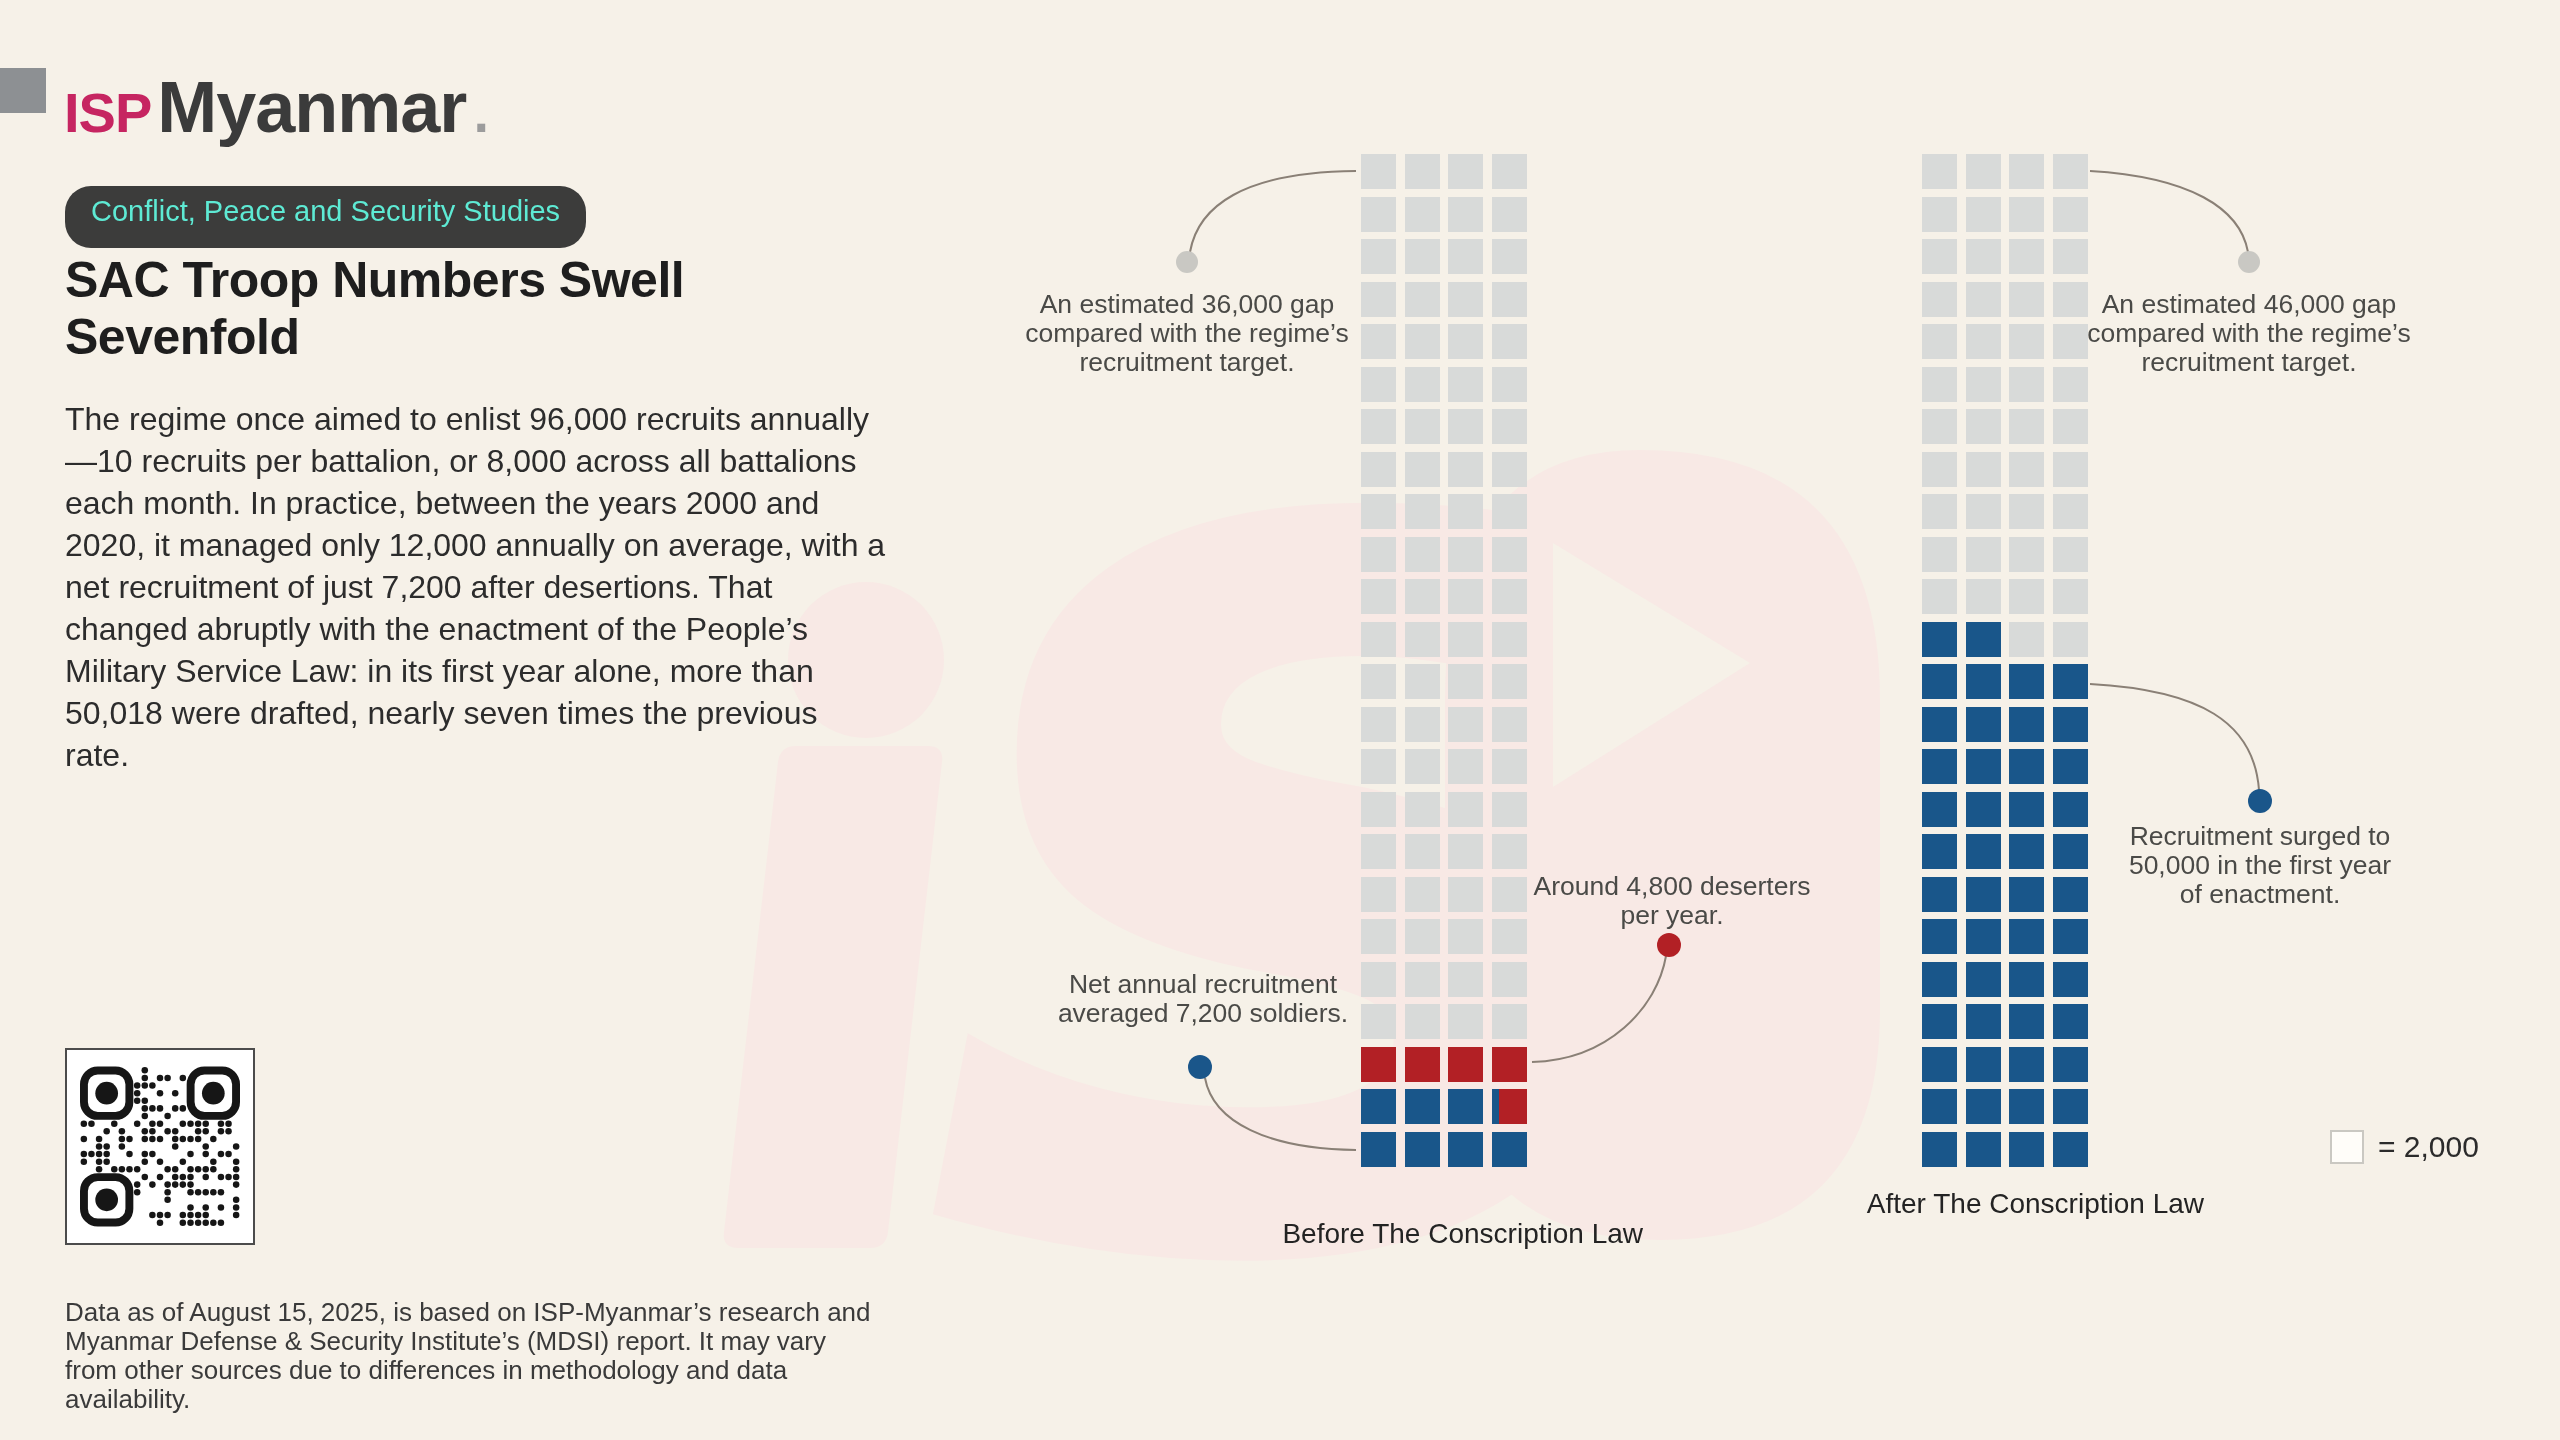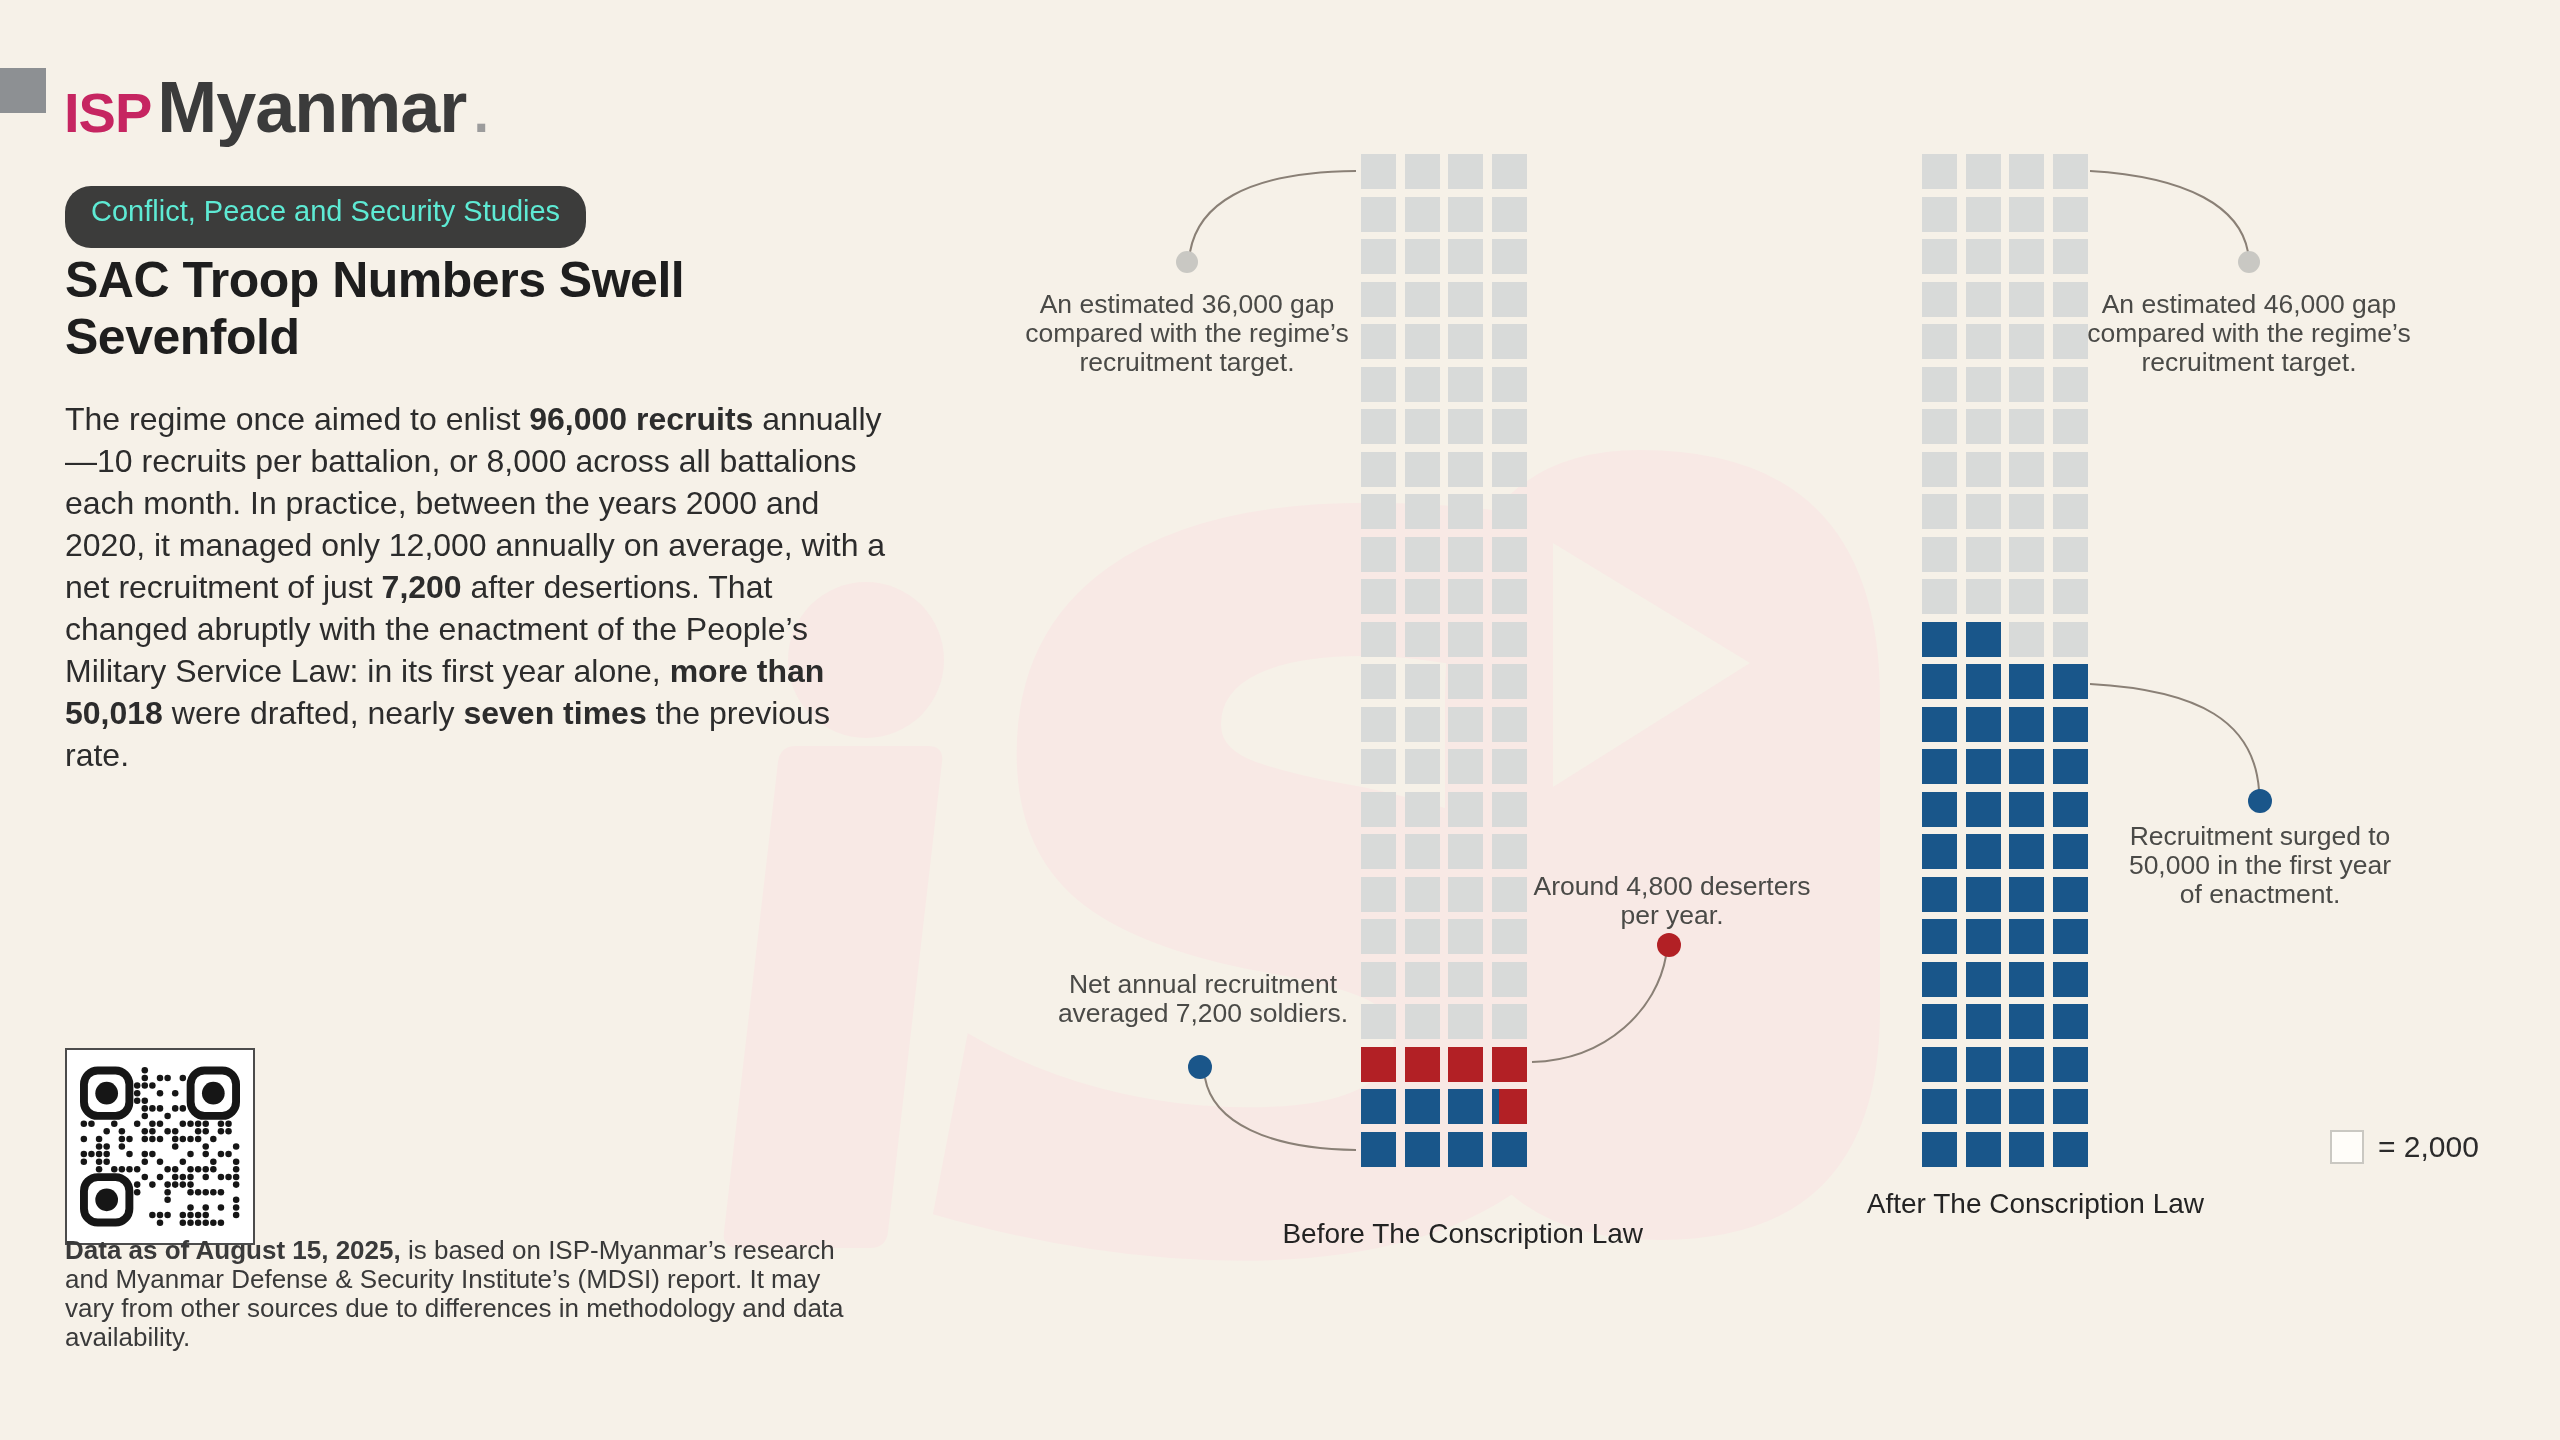--- a/index.html
+++ b/index.html
@@ -3,39 +3,39 @@
 <meta charset="utf-8">
 <style>
   * { margin:0; padding:0; box-sizing:border-box; }
   html,body { background:#e9e4da; }
   body { font-family:"Liberation Sans", sans-serif; }
   #canvas {
     position:relative; width:2560px; height:1440px;
     background:#f6f1e8; overflow:hidden;
   }
   .abs { position:absolute; }
-  .b { font-weight:bold;margin-top:32px; }
+  .b { font-weight:normal;margin-top:32px; }
 
   
   #logo-block { left:0; top:68px; width:46px; height:45px; background:#8d9093; z-index:3; }
   #logo { left:64px; top:66px; display:flex; align-items:baseline; z-index:3; }
   #logo .isp { color:#c62561; font-weight:bold; font-size:56px; letter-spacing:-1px; }
   #logo .mmr { color:#3b3b3b; font-weight:700; font-size:72px; margin-left:6px; letter-spacing:-1px; }
   #logo .dot { color:#9c9c9c; font-weight:bold; font-size:56px; margin-left:7px; }
 
   
   #badge { left:65px; top:186px; height:62px; line-height:50px; padding:0 26px;
     background:#3c3c3b; color:#5eead4; font-size:29px; border-radius:26px; z-index:3; }
   #title { left:65px; top:252px; width:820px; font-size:50px; line-height:57px;
     font-weight:bold; letter-spacing:-0.5px; color:#1e1e1e; z-index:3; }
   #intro { left:65px; top:398px; width:824px; font-size:32px; line-height:42px;
     color:#2c2c2c; z-index:3; }
   #qr-box { left:65px; top:1048px; width:190px; height:197px; background:#ffffff;
     border:2px solid #4c4c4c; padding:13px; z-index:3; }
-  #footnote { left:65px; top:1236px; width:806px; font-size:26px; line-height:29px;
+  #footnote { left:65px; top:1298px; width:806px; font-size:26px; line-height:29px;
     color:#3a3a3a; z-index:3; }
 
   
   #watermark { left:0; top:0; width:2560px; height:1440px; z-index:0; pointer-events:none; }
 
   
   .waffle { display:grid; grid-template-columns:repeat(4,35px);
     column-gap:8.5px; row-gap:7.5px; z-index:2; }
   #waffle-before { left:1361px; top:154px; }
   #waffle-after  { left:1922px; top:154px; }

